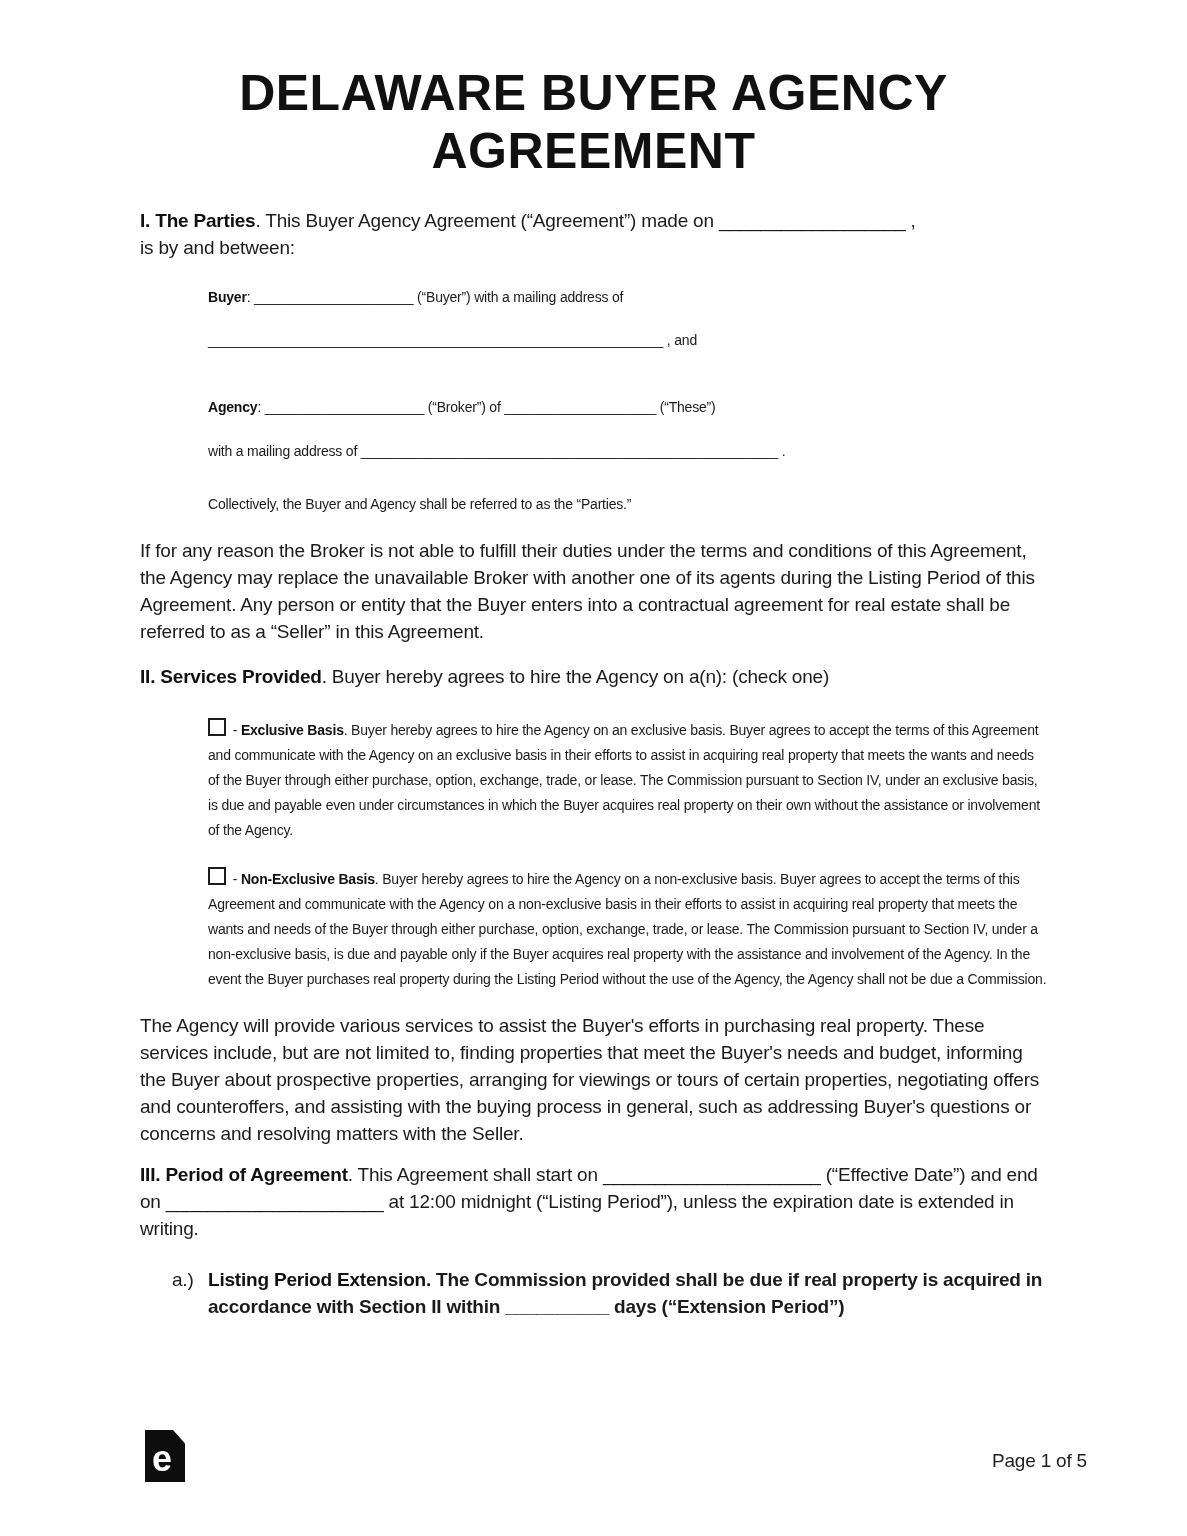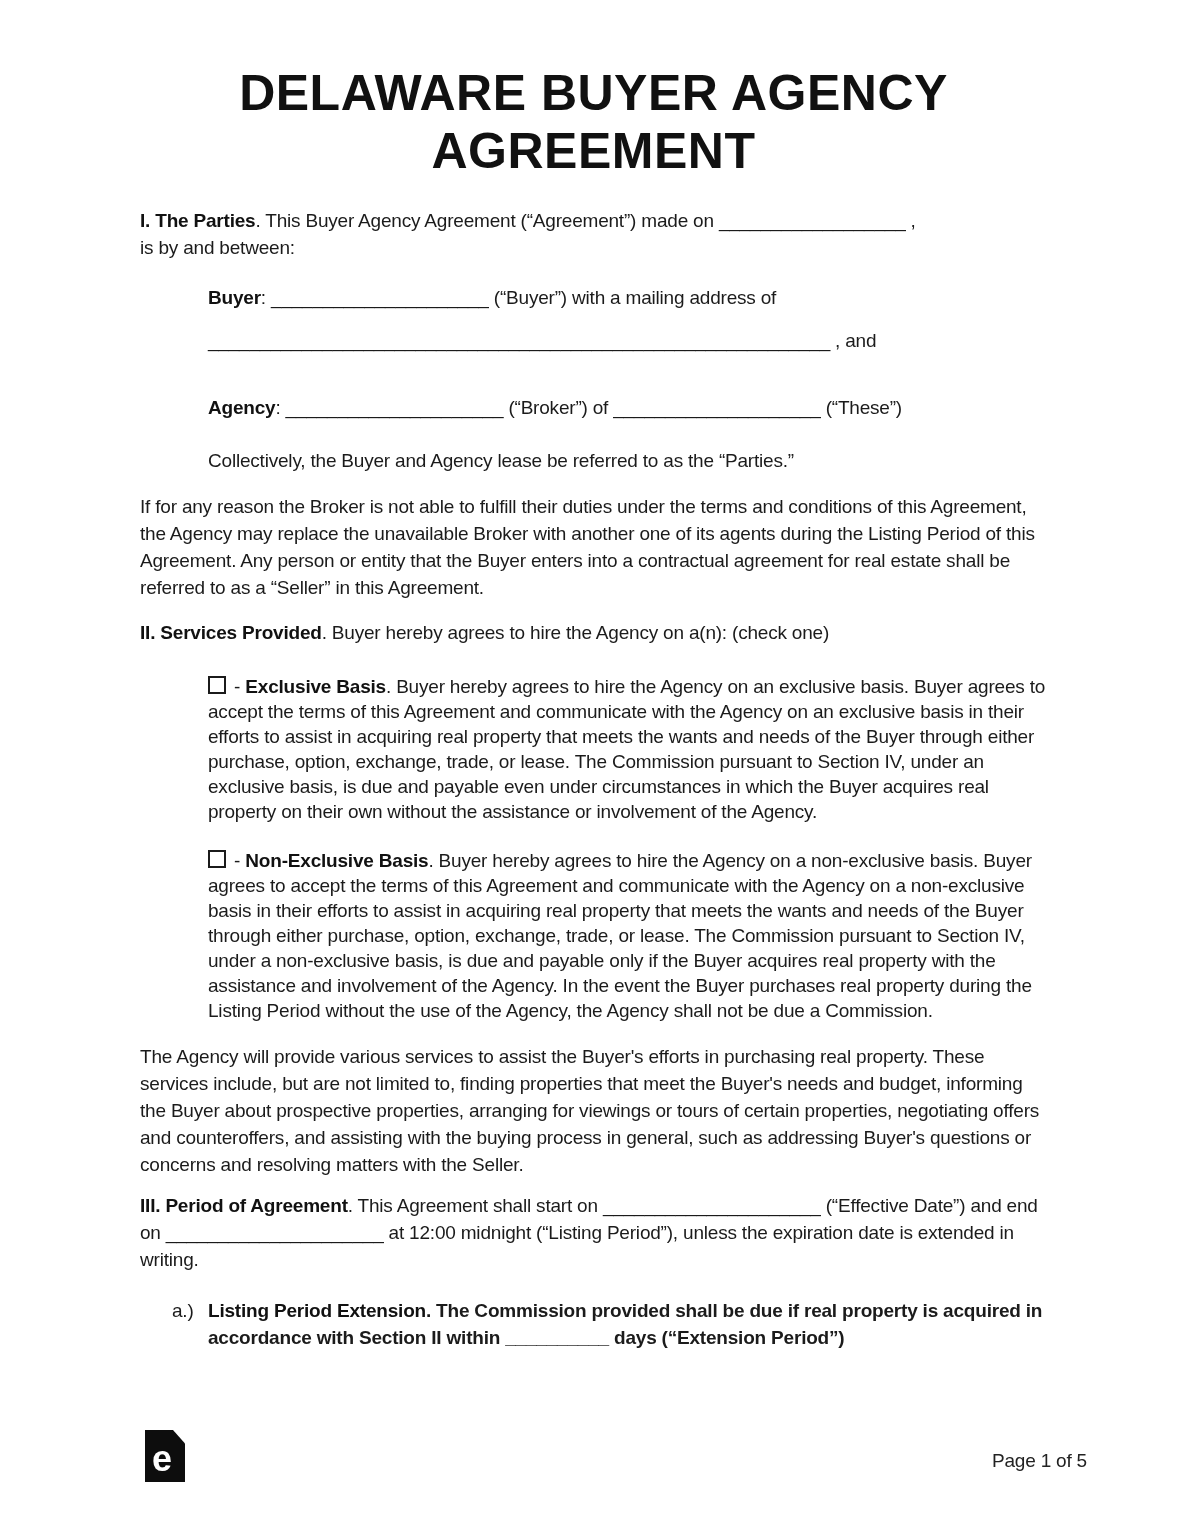--- a/index.html
+++ b/index.html
@@ -19,21 +19,21 @@
     margin:64px 0 0 0;
     text-align:center;
     font-size:50px;
     font-weight:bold;
     color:#111;
     letter-spacing:0.5px;
   }
   p{margin:0;}
   .body-par{font-size:19px;line-height:27px;}
   .indent{margin-left:68px;}
-  .indent-par{font-size:19px;line-height:25px;}
+  .indent-par{font-size:14px;line-height:25px;}
   b{color:#111;margin-top:20px;}
   .mt-p1{margin-top:27px;}
   .mt-buyer1{margin-top:24px;}
   .mt-buyer2{margin-top:18px;}
   .mt-agency1{margin-top:42px;}
   .mt-agency2{margin-top:19px;}
   .mt-collect{margin-top:28px;}
   .mt-broker{margin-top:20px;}
   .mt-sec2{margin-top:18px;}
   .mt-excl{margin-top:28px;}
@@ -77,22 +77,23 @@
 <div class="page">
 
   <h1 class="doc-title">DELAWARE BUYER AGENCY AGREEMENT</h1>
 
   <p class="body-par mt-p1"><b>I. The Parties</b><span>. This Buyer Agency Agreement (“Agreement”) made on __________________ ,</span><br><span>is by and between:</span></p>
 
   <p class="indent-par indent mt-buyer1"><b>Buyer</b><span>: _____________________ (“Buyer”) with a mailing address of</span></p>
   <p class="indent-par indent mt-buyer2"><span>____________________________________________________________ , and</span></p>
 
   <p class="indent-par indent mt-agency1"><b>Agency</b><span>: _____________________ (“Broker”) of ____________________ (“These”)</span></p>
+  <p class="indent-par indent mt-agency2"><span>with a mailing address of _______________________________________________________ .</span></p>
 
-  <p class="indent-par indent mt-collect">Collectively, the Buyer and Agency lease be referred to as the “Parties.”</p>
+  <p class="indent-par indent mt-collect">Collectively, the Buyer and Agency shall be referred to as the “Parties.”</p>
 
   <p class="body-par mt-broker">If for any reason the Broker is not able to fulfill their duties under the terms and conditions of this Agreement, the Agency may replace the unavailable Broker with another one of its agents during the Listing Period of this Agreement. Any person or entity that the Buyer enters into a contractual agreement for real estate shall be referred to as a “Seller” in this Agreement.</p>
 
   <p class="body-par mt-sec2"><b>II. Services Provided</b><span>. Buyer hereby agrees to hire the Agency on a(n): (check one)</span></p>
 
   <p class="indent-par indent mt-excl"><span class="checkbox"></span> <span>-</span> <b>Exclusive Basis</b><span>. Buyer hereby agrees to hire the Agency on an exclusive basis. Buyer agrees to accept the terms of this Agreement and communicate with the Agency on an exclusive basis in their efforts to assist in acquiring real property that meets the wants and needs of the Buyer through either purchase, option, exchange, trade, or lease. The Commission pursuant to Section IV, under an exclusive basis, is due and payable even under circumstances in which the Buyer acquires real property on their own without the assistance or involvement of the Agency.</span></p>
 
   <p class="indent-par indent mt-nonexcl"><span class="checkbox"></span> <span>-</span> <b>Non-Exclusive Basis</b><span>. Buyer hereby agrees to hire the Agency on a non-exclusive basis. Buyer agrees to accept the terms of this Agreement and communicate with the Agency on a non-exclusive basis in their efforts to assist in acquiring real property that meets the wants and needs of the Buyer through either purchase, option, exchange, trade, or lease. The Commission pursuant to Section IV, under a non-exclusive basis, is due and payable only if the Buyer acquires real property with the assistance and involvement of the Agency. In the event the Buyer purchases real property during the Listing Period without the use of the Agency, the Agency shall not be due a Commission.</span></p>
 
   <p class="body-par mt-svc">The Agency will provide various services to assist the Buyer's efforts in purchasing real property. These services include, but are not limited to, finding properties that meet the Buyer's needs and budget, informing the Buyer about prospective properties, arranging for viewings or tours of certain properties, negotiating offers and counteroffers, and assisting with the buying process in general, such as addressing Buyer's questions or concerns and resolving matters with the Seller.</p>

